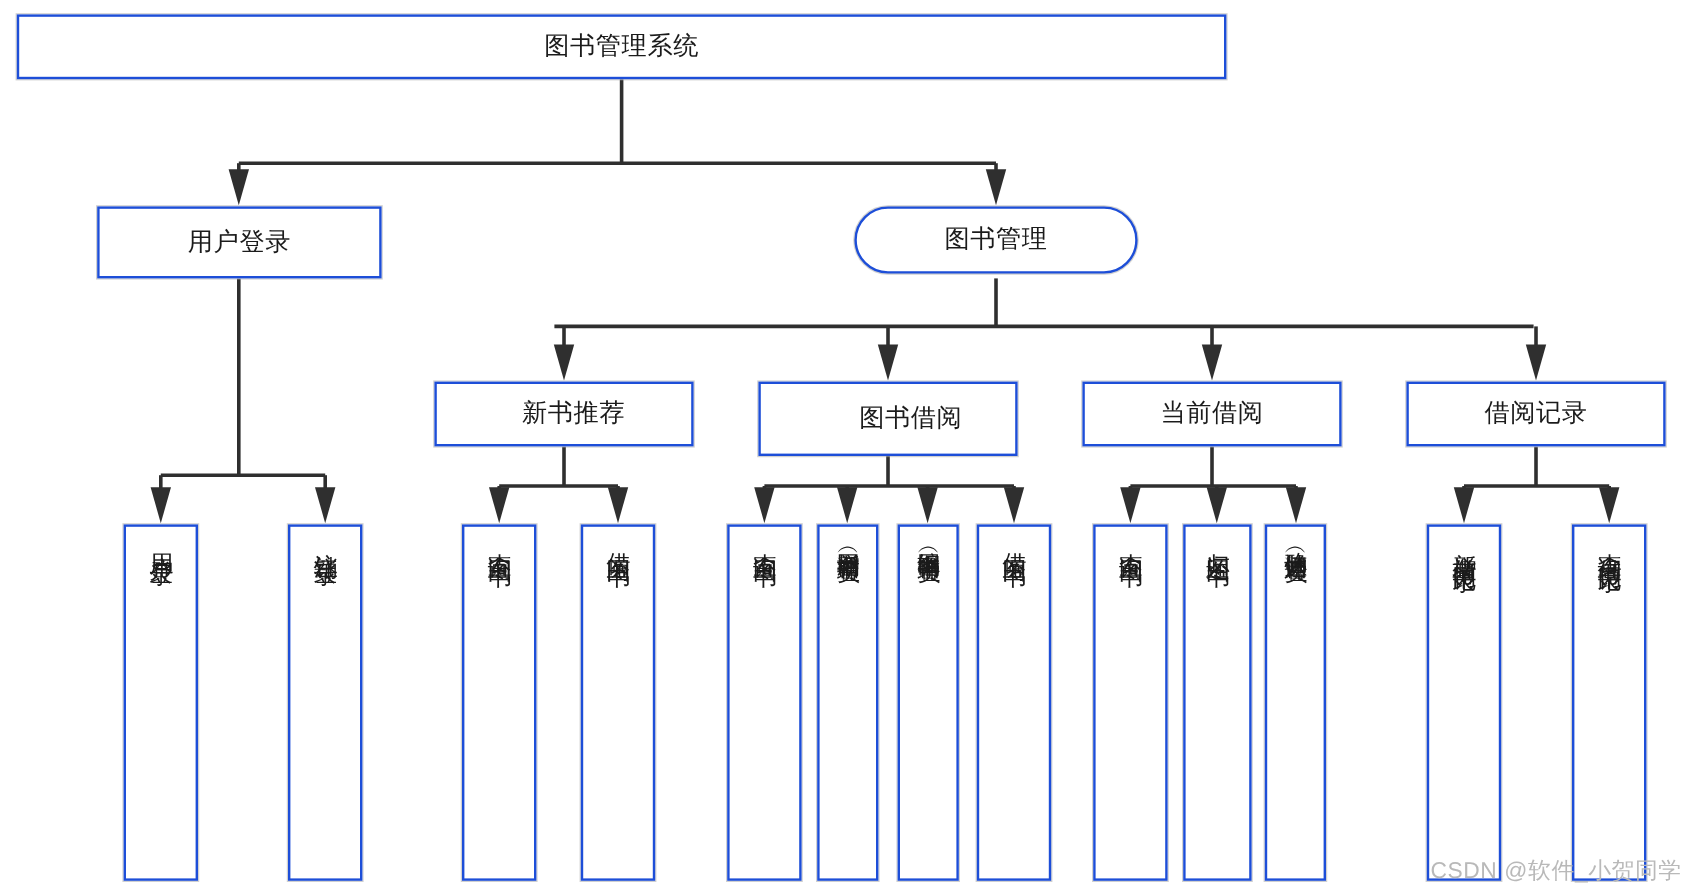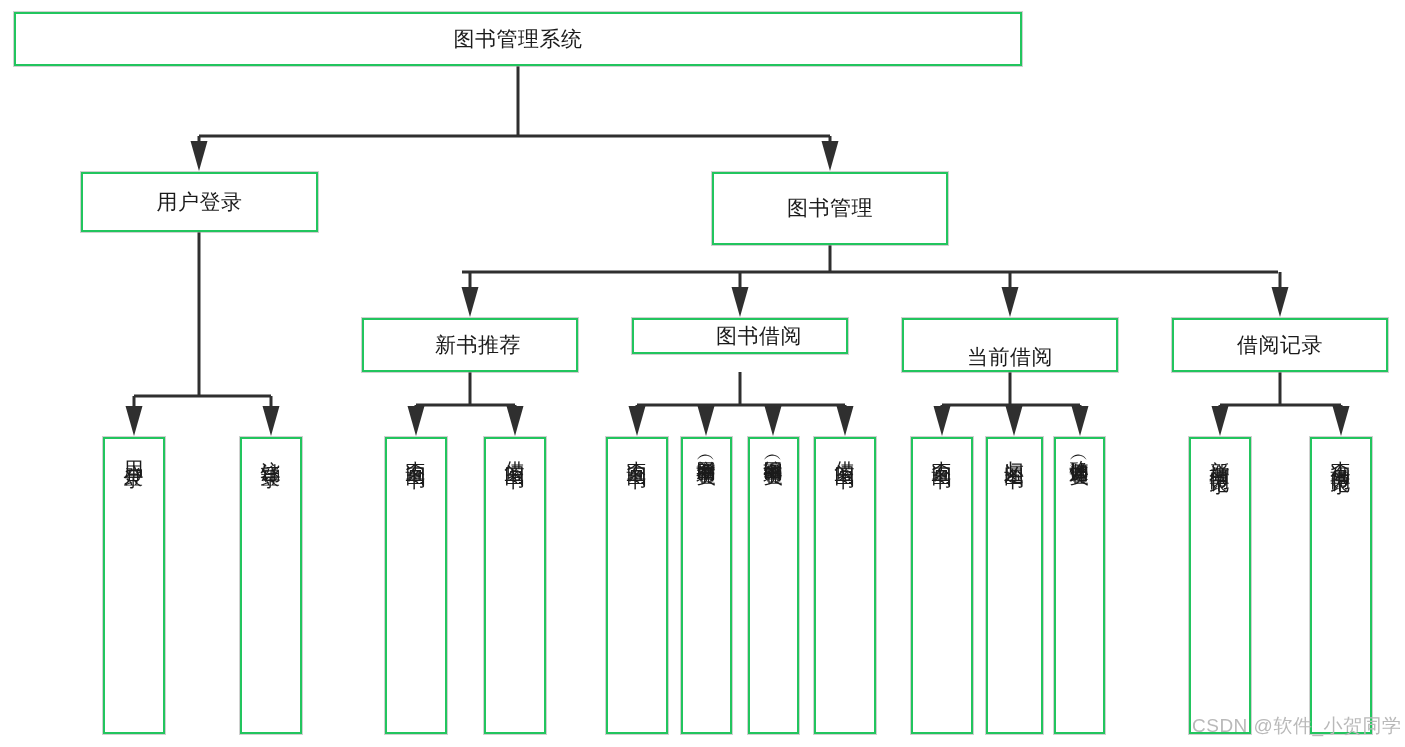--- a/index.html
+++ b/index.html
@@ -22,21 +22,21 @@
     left: 0;
     top: 0;
     width: 1405px;
     height: 747px;
     pointer-events: none;
   }
   .node {
     position: absolute;
     box-sizing: border-box;
     background: #ffffff;
-    border: 2px solid #22c55e;
+    border: 2px solid #1d4ed8;
     box-shadow: 0 0 0 1px rgba(170,170,170,0.55);
     display: flex;
     align-items: center;
     justify-content: center;
     color: #1b1b1b;
   }
   .node-label {
     display: block;
     text-align: center;
     line-height: 1.18;
@@ -130,30 +130,30 @@
       <polygon points="1332.5,406 1349.5,406 1341,436" fill="#2f2f2f"></polygon>
     </svg>
 
   <div id="node-layer">
       <div class="node horizontal" style="left: 14px; top: 12px; width: 1008px; height: 54px;">
         <span class="node-label">图书管理系统</span>
       </div>
       <div class="node horizontal" style="left: 81px; top: 172px; width: 237px; height: 60px;">
         <span class="node-label">用户登录</span>
       </div>
-      <div class="node horizontal" style="left: 712px; top: 172px; width: 236px; height: 73px;">
+      <div class="node horizontal" style="left: 712px; top: 172px; width: 236px; height: 56px; border-radius: 29px;">
         <span class="node-label">图书管理</span>
       </div>
       <div class="node horizontal" style="left: 362px; top: 318px; width: 216px; height: 54px; padding-left: 16px;">
         <span class="node-label">新书推荐</span>
       </div>
-      <div class="node horizontal" style="left: 632px; top: 318px; width: 216px; height: 36px; padding-left: 38px;">
+      <div class="node horizontal" style="left: 632px; top: 318px; width: 216px; height: 62px; padding-left: 38px;">
         <span class="node-label">图书借阅</span>
       </div>
-      <div class="node horizontal" style="left: 902px; top: 318px; width: 216px; height: 54px; align-items: flex-end;">
+      <div class="node horizontal" style="left: 902px; top: 318px; width: 216px; height: 54px;">
         <span class="node-label">当前借阅</span>
       </div>
       <div class="node horizontal" style="left: 1172px; top: 318px; width: 216px; height: 54px; align-items: center;">
         <span class="node-label">借阅记录</span>
       </div>
       <div class="node vertical" style="left: 103px; top: 437px; width: 62px; height: 297px;">
         <span class="node-label">用户登录</span>
       </div>
       <div class="node vertical" style="left: 240px; top: 437px; width: 62px; height: 297px;">
         <span class="node-label">注销登录</span>

